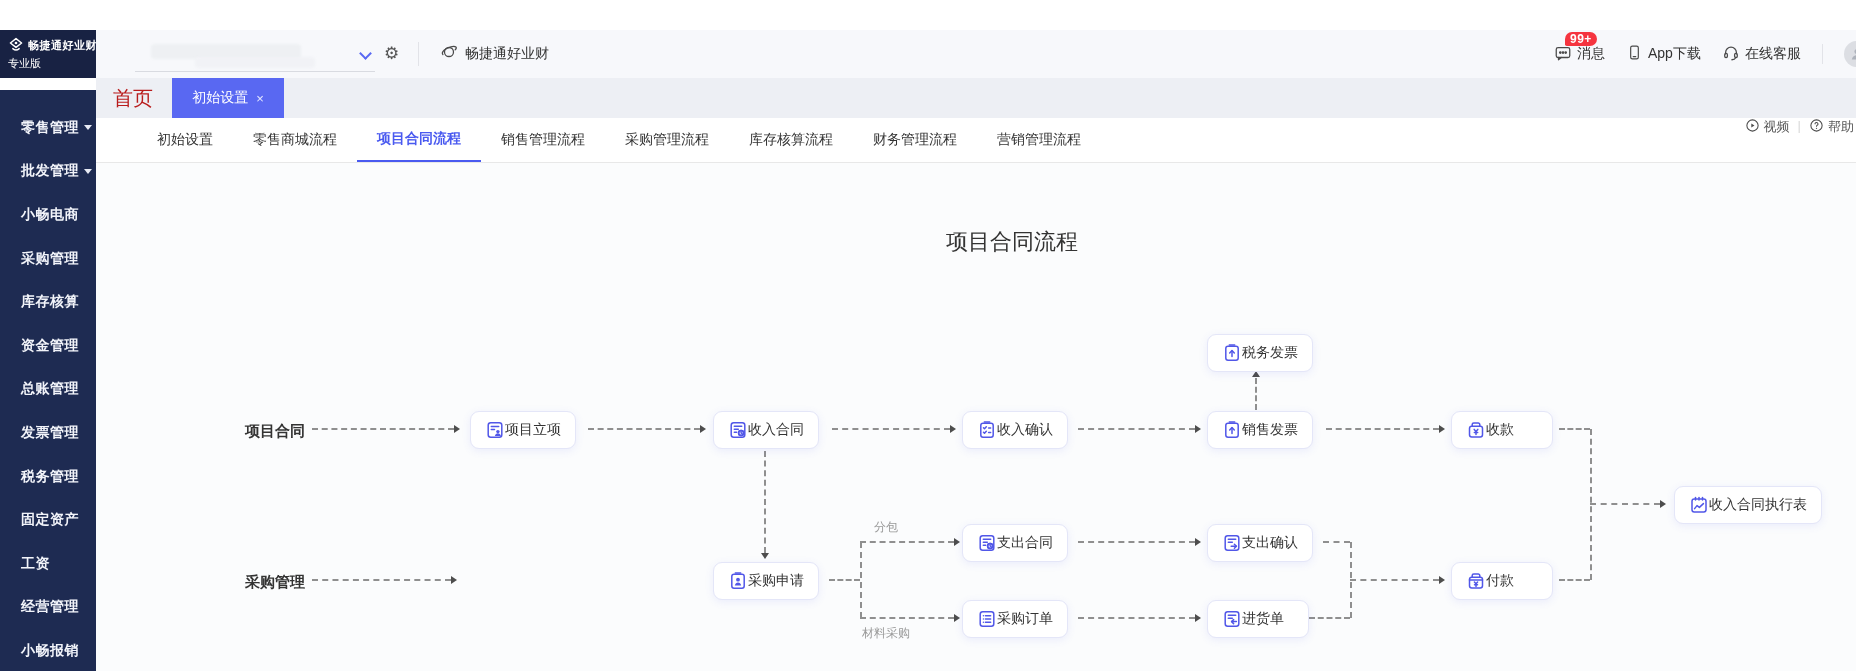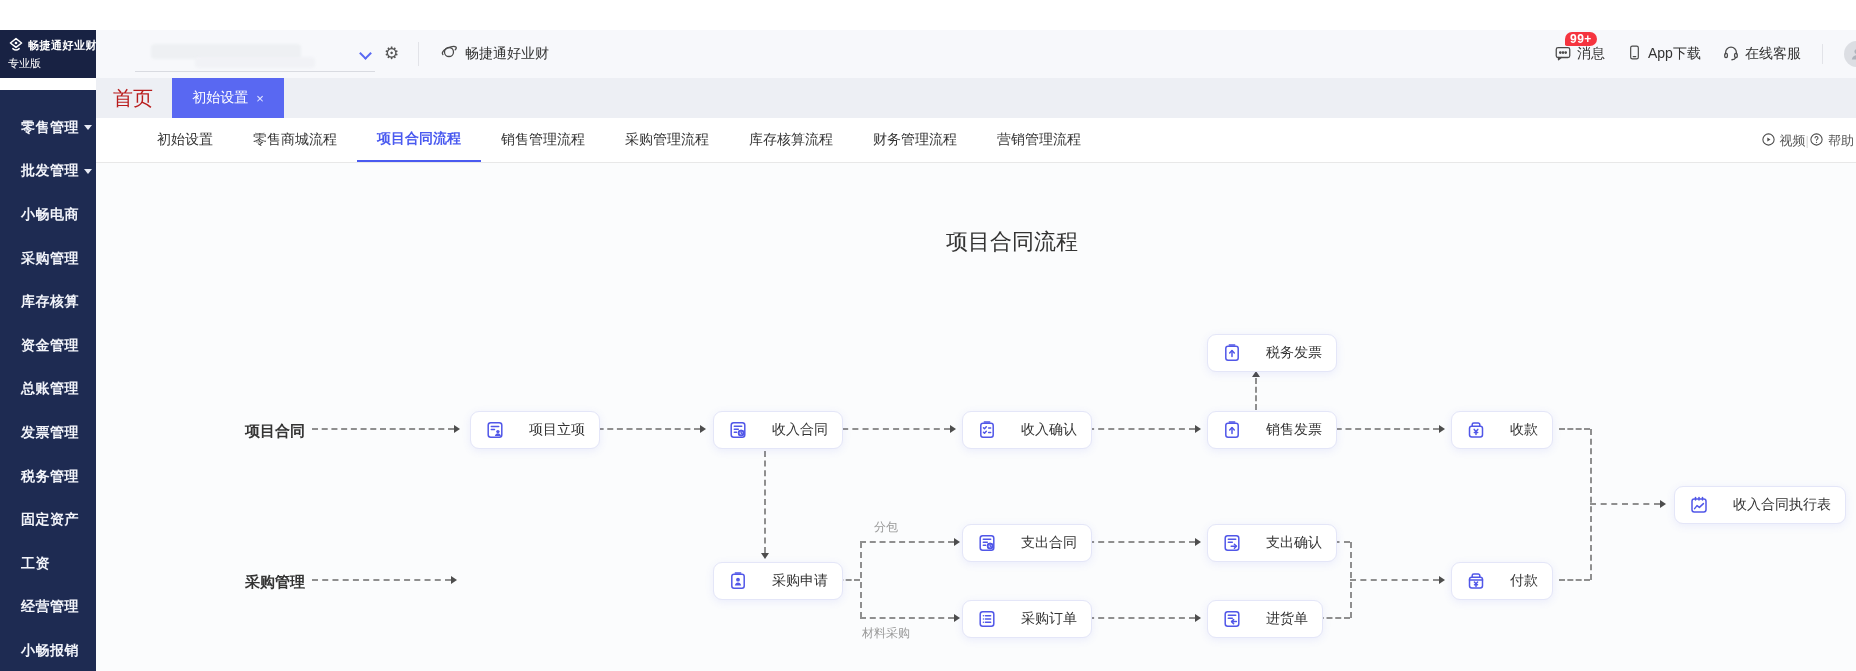--- a/index.html
+++ b/index.html
@@ -61,34 +61,34 @@
   .wtab-close { font-size:13px; color:#e6e9ff; cursor:pointer; }
 
   
   .flowtabs { position:absolute; left:96px; top:118px; width:1760px; height:45px;
               background:#fff; border-bottom:1px solid #e8e8e8; display:flex;
               align-items:stretch; padding-left:41px; }
   .ftab { padding:0 20px; display:flex; align-items:center; font-size:14px; color:#333;
           cursor:pointer; }
   .ftab.active { color:#4a5af0; border-bottom:2px solid #4a5af0; font-weight:bold; }
   .ft-right { position:absolute; right:2px; top:0; height:45px; display:flex;
-              align-items:center; gap:0; font-size:13px; color:#595959; }
+              align-items:flex-start; gap:8px; font-size:13px; color:#595959; }
   .ft-link { display:flex; align-items:center; gap:4px; cursor:pointer; }
   .ft-sep { color:#d9d9d9; }
 
   
   .canvas { position:absolute; left:96px; top:163px; width:1760px; height:508px;
             background:#fbfcfd; }
   .dg-title { position:absolute; left:816px; top:64px; width:200px; text-align:center;
               font-size:22px; color:#333; font-weight:500; }
   .lane-label { position:absolute; font-size:15px; font-weight:bold; color:#333; }
   .branch-label { position:absolute; font-size:12px; color:#999; }
   .node { position:absolute; height:38px; min-width:102px; background:#fff;
           border:1px solid #e4e6f8; border-radius:9px; display:inline-flex;
-          align-items:center; gap:24px; padding:0 14px; cursor:pointer;
+          align-items:center; gap:0; padding:0 14px; cursor:pointer;
           box-shadow:0 2px 8px rgba(90,100,240,0.10); white-space:nowrap; }
   .node .nlabel { font-size:14px; color:#333; }
   .nicon { display:flex; align-items:center; }
   .nicon svg { stroke:#5157e8; fill:none; stroke-width:1.5; stroke-linecap:round;
                stroke-linejoin:round; }
   .hline { position:absolute; border-top:2px dashed #8f8f8f; height:0; }
   .vline { position:absolute; border-left:2px dashed #8f8f8f; width:0; }
   .ar-r { position:absolute; width:0; height:0; border-top:4px solid transparent;
           border-bottom:4px solid transparent; border-left:6px solid #4d4d4d; }
   .ar-u { position:absolute; width:0; height:0; border-left:4px solid transparent;

